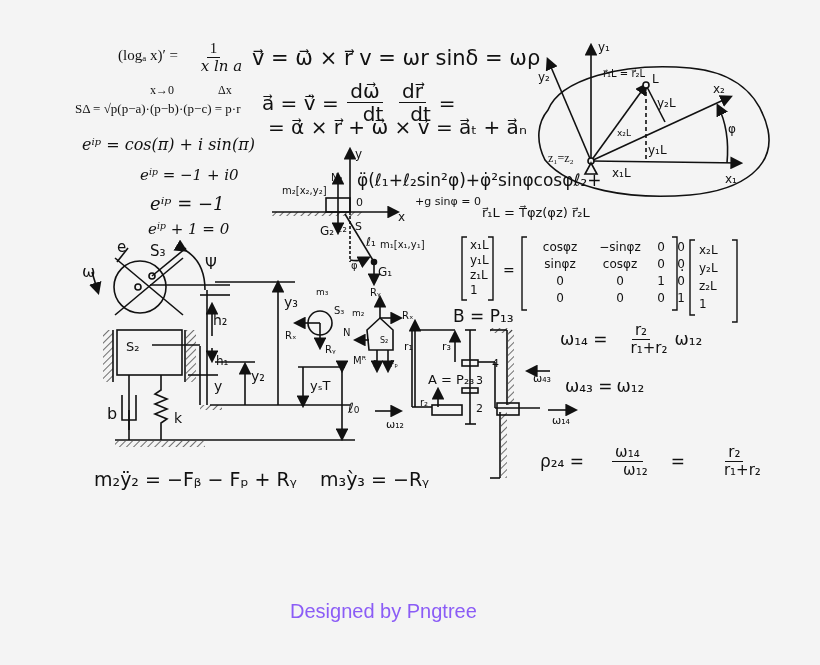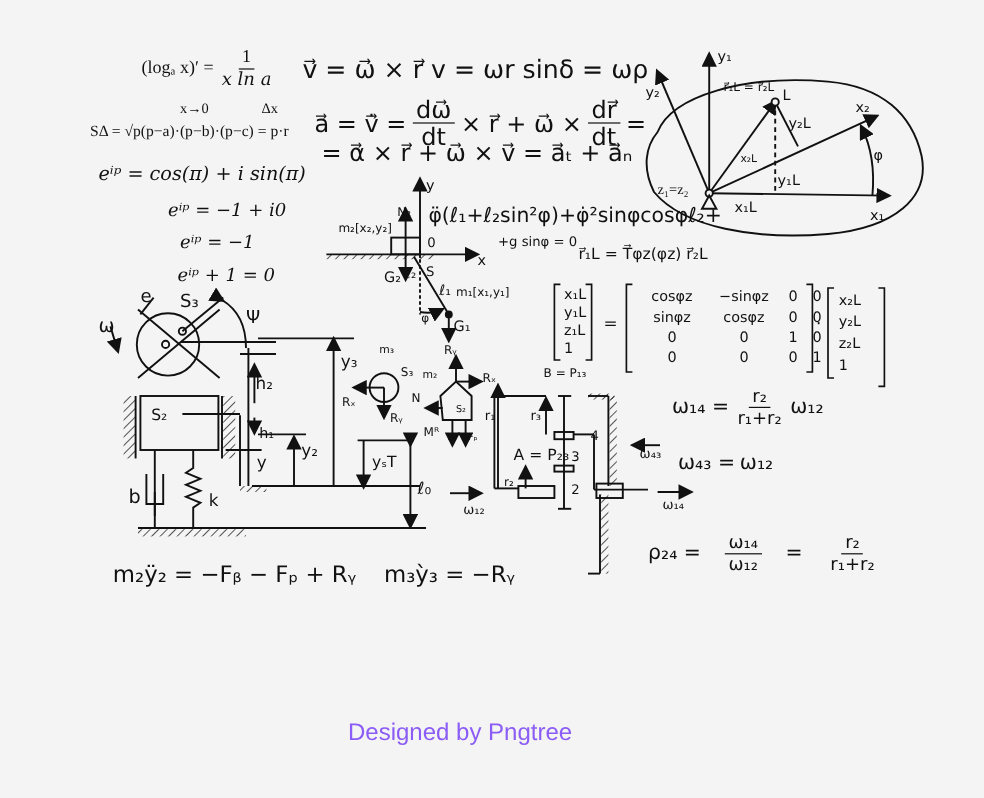--- a/index.html
+++ b/index.html
@@ -5,21 +5,21 @@
   html,body{margin:0;padding:0;}
   body{width:820px;height:665px;background:#f4f4f4;position:relative;overflow:hidden;
        font-family:"DejaVu Sans",sans-serif;color:#111;}
   .abs{position:absolute;white-space:nowrap;}
   .serif{font-family:"Liberation Serif","DejaVu Serif",serif;}
   .serifi{font-family:"DejaVu Serif","Liberation Serif",serif;font-style:italic;}
   .hand{font-family:"DejaVu Sans",sans-serif;}
   svg.layer{position:absolute;left:0;top:0;}
   .frac{display:inline-flex;flex-direction:column;align-items:center;vertical-align:middle;}
   .frac .num{border-bottom:1.4px solid #111;padding:0 3px;line-height:1.1;}
-  .frac .den{line-height:1.1;padding:0 3px;}
+  .frac .den{line-height:1.1;padding:0 3px;margin-left:16px;}
   .lbl{font-size:12px;}
   .watermark{font-family:"Liberation Sans",sans-serif;font-size:20px;color:#8b5cf6;}
 </style>
 </head>
 <body>
 
 <svg class="layer" width="820" height="665" viewBox="0 0 820 665">
   <defs>
     <marker id="ah" markerWidth="8" markerHeight="8" refX="6" refY="4" orient="auto">
       <path d="M0,0 L8,4 L0,8 z" fill="#111"></path>
@@ -156,31 +156,30 @@
     <span class="num">1</span>
     <span class="den serifi">x ln a</span>
   </span>
 </div>
 <div class="abs serif" style="left:150px;top:83px;font-size:12px;">x→0</div>
 <div class="abs serif" style="left:218px;top:83px;font-size:12px;">Δx</div>
 <div class="abs serif" style="left:75px;top:101px;font-size:13px;">SΔ = √p(p−a)·(p−b)·(p−c) = p·r</div>
 
 <div class="abs serifi" style="left:82px;top:135px;font-size:16px;">eⁱᵖ = cos(π) + i sin(π)</div>
 <div class="abs serifi" style="left:140px;top:166px;font-size:15px;">eⁱᵖ = −1 + i0</div>
-<div class="abs serifi" style="left:150px;top:193px;font-size:15px;">eⁱᵖ = −1</div>
+<div class="abs serifi" style="left:150px;top:193px;font-size:18px;">eⁱᵖ = −1</div>
 <div class="abs serifi" style="left:148px;top:220px;font-size:15px;">eⁱᵖ + 1 = 0</div>
 
 <div class="abs hand" style="left:252px;top:46px;font-size:21px;">v⃗ = ω⃗ × r⃗   v = ωr sinδ = ωρ</div>
 <div class="abs hand" style="left:262px;top:80px;font-size:20px;display:flex;align-items:center;gap:5px;">
   <span>a⃗ = v̇⃗ =</span>
   <span class="frac">
     <span class="num">dω⃗</span>
     <span class="den">dt</span>
   </span>
-  <span>× r⃗ + ω⃗ ×</span>
   <span class="frac">
     <span class="num">dr⃗</span>
     <span class="den">dt</span>
   </span>
   <span>=</span>
 </div>
 <div class="abs hand" style="left:268px;top:115px;font-size:20px;">= α⃗ × r⃗ + ω⃗ × v⃗ = a⃗ₜ + a⃗ₙ</div>
 
 <div class="abs hand lbl" style="left:598px;top:40px;">y₁</div>
 <div class="abs hand lbl" style="left:538px;top:70px;">y₂</div>
@@ -264,21 +263,21 @@
 <div class="abs hand" style="left:325px;top:344px;font-size:10px;">Rᵧ</div>
 <div class="abs hand" style="left:370px;top:287px;font-size:10px;">Rᵧ</div>
 <div class="abs hand" style="left:402px;top:310px;font-size:10px;">Rₓ</div>
 <div class="abs hand" style="left:352px;top:308px;font-size:9px;">m₂</div>
 <div class="abs hand" style="left:343px;top:327px;font-size:10px;">N</div>
 <div class="abs hand" style="left:353px;top:355px;font-size:10px;">Mᴿ</div>
 <div class="abs hand" style="left:380px;top:336px;font-size:8px;">S₂</div>
 <div class="abs hand" style="left:373px;top:360px;font-size:8px;">Fᵦ</div>
 <div class="abs hand" style="left:390px;top:360px;font-size:8px;">Fₚ</div>
 
-<div class="abs hand" style="left:453px;top:306px;font-size:10px;">B = P₁₃</div>
+<div class="abs hand" style="left:453px;top:306px;font-size:17px;">B = P₁₃</div>
 <div class="abs hand" style="left:428px;top:372px;font-size:13px;">A = P₂₃</div>
 <div class="abs hand" style="left:404px;top:340px;font-size:11px;">r₁</div>
 <div class="abs hand" style="left:420px;top:397px;font-size:10px;">r₂</div>
 <div class="abs hand" style="left:442px;top:340px;font-size:11px;">r₃</div>
 <div class="abs hand" style="left:476px;top:402px;font-size:11px;">2</div>
 <div class="abs hand" style="left:476px;top:374px;font-size:11px;">3</div>
 <div class="abs hand" style="left:492px;top:357px;font-size:11px;">4</div>
 <div class="abs hand" style="left:386px;top:418px;font-size:11px;">ω₁₂</div>
 <div class="abs hand" style="left:533px;top:372px;font-size:11px;">ω₄₃</div>
 <div class="abs hand" style="left:552px;top:414px;font-size:11px;">ω₁₄</div>

